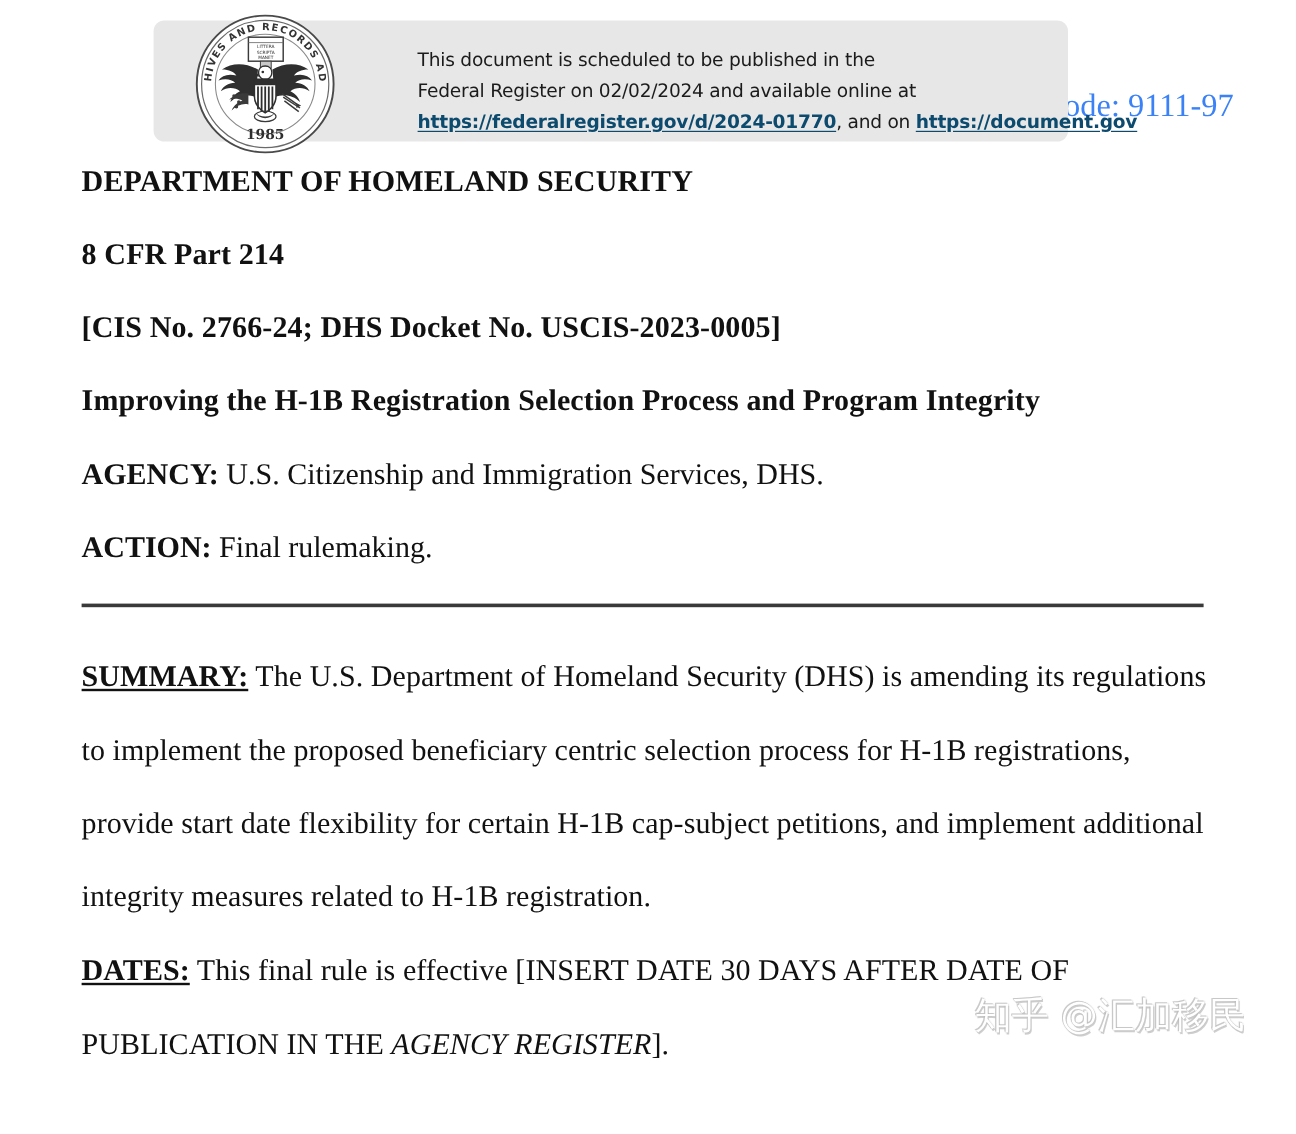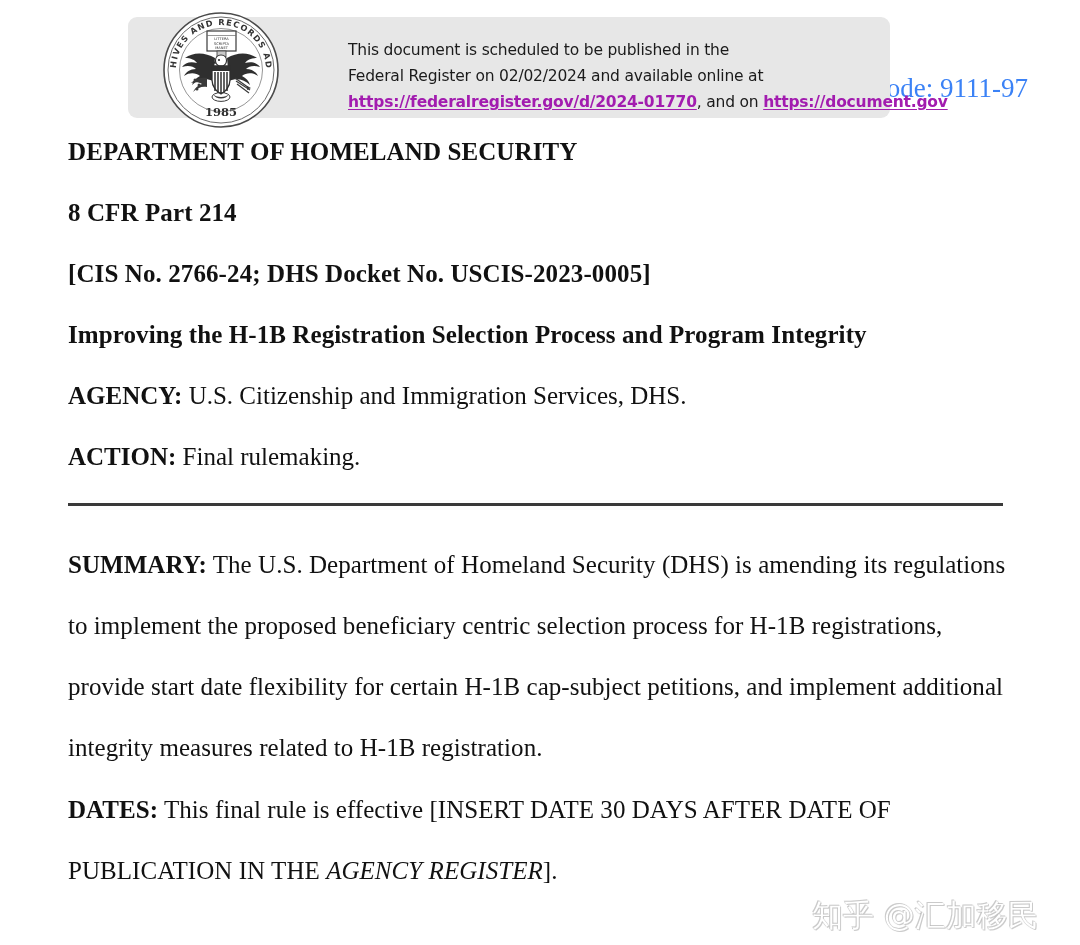--- a/index.html
+++ b/index.html
@@ -73,21 +73,21 @@
     color: #1b1b1b;
     letter-spacing: -0.2px;
     z-index: 4;
     margin-left: 29px;
   }
   .banner-text .line { white-space: nowrap; }
   .banner-link {
     font-weight: bold;
     text-decoration: underline;
     text-underline-offset: 2px;
-    color: #a21caf;
+    color: #0c4a6e;
   }
   .banner-text .line3 { white-space: nowrap; }
 
   
   .doc {
     position: absolute;
     left: 68px;
     top: 132px;
     width: 940px;
   }
@@ -100,21 +100,21 @@
     letter-spacing: 0.1px;
   }
   .hdr.first { margin-top: 5px; }
 
   .para {
     font-size: 25px;
     line-height: 61px;
     margin: 0;
     letter-spacing: 0.05px;
   }
-  .para b { font-weight: bold; }
+  .para b { font-weight: bold; text-decoration: underline; }
   .para i { font-style: italic; }
 
   .label-line {
     font-size: 25px;
     line-height: 30px;
     margin: 0 0 31px 0;
   }
   .label-line b { font-weight: bold; text-align: right; }
 
   hr.rule {
@@ -124,21 +124,21 @@
     width: 935px;
   }
 
   .summary-block { margin-top: 4px; }
   .dates-block { margin-top: 1px; }
 
   
   .watermark {
     position: absolute;
     left: 812px;
-    top: 896px;
+    top: 828px;
     font-family: "DejaVu Sans", "Liberation Sans", sans-serif;
     font-size: 31px;
     line-height: 38px;
     color: #ffffff;
     opacity: 0.92;
     text-shadow:
        0 0 1px rgba(150,150,150,0.95),
        1px 1px 0 rgba(190,190,190,0.8),
       -1px -1px 0 rgba(190,190,190,0.8);
     white-space: nowrap;

